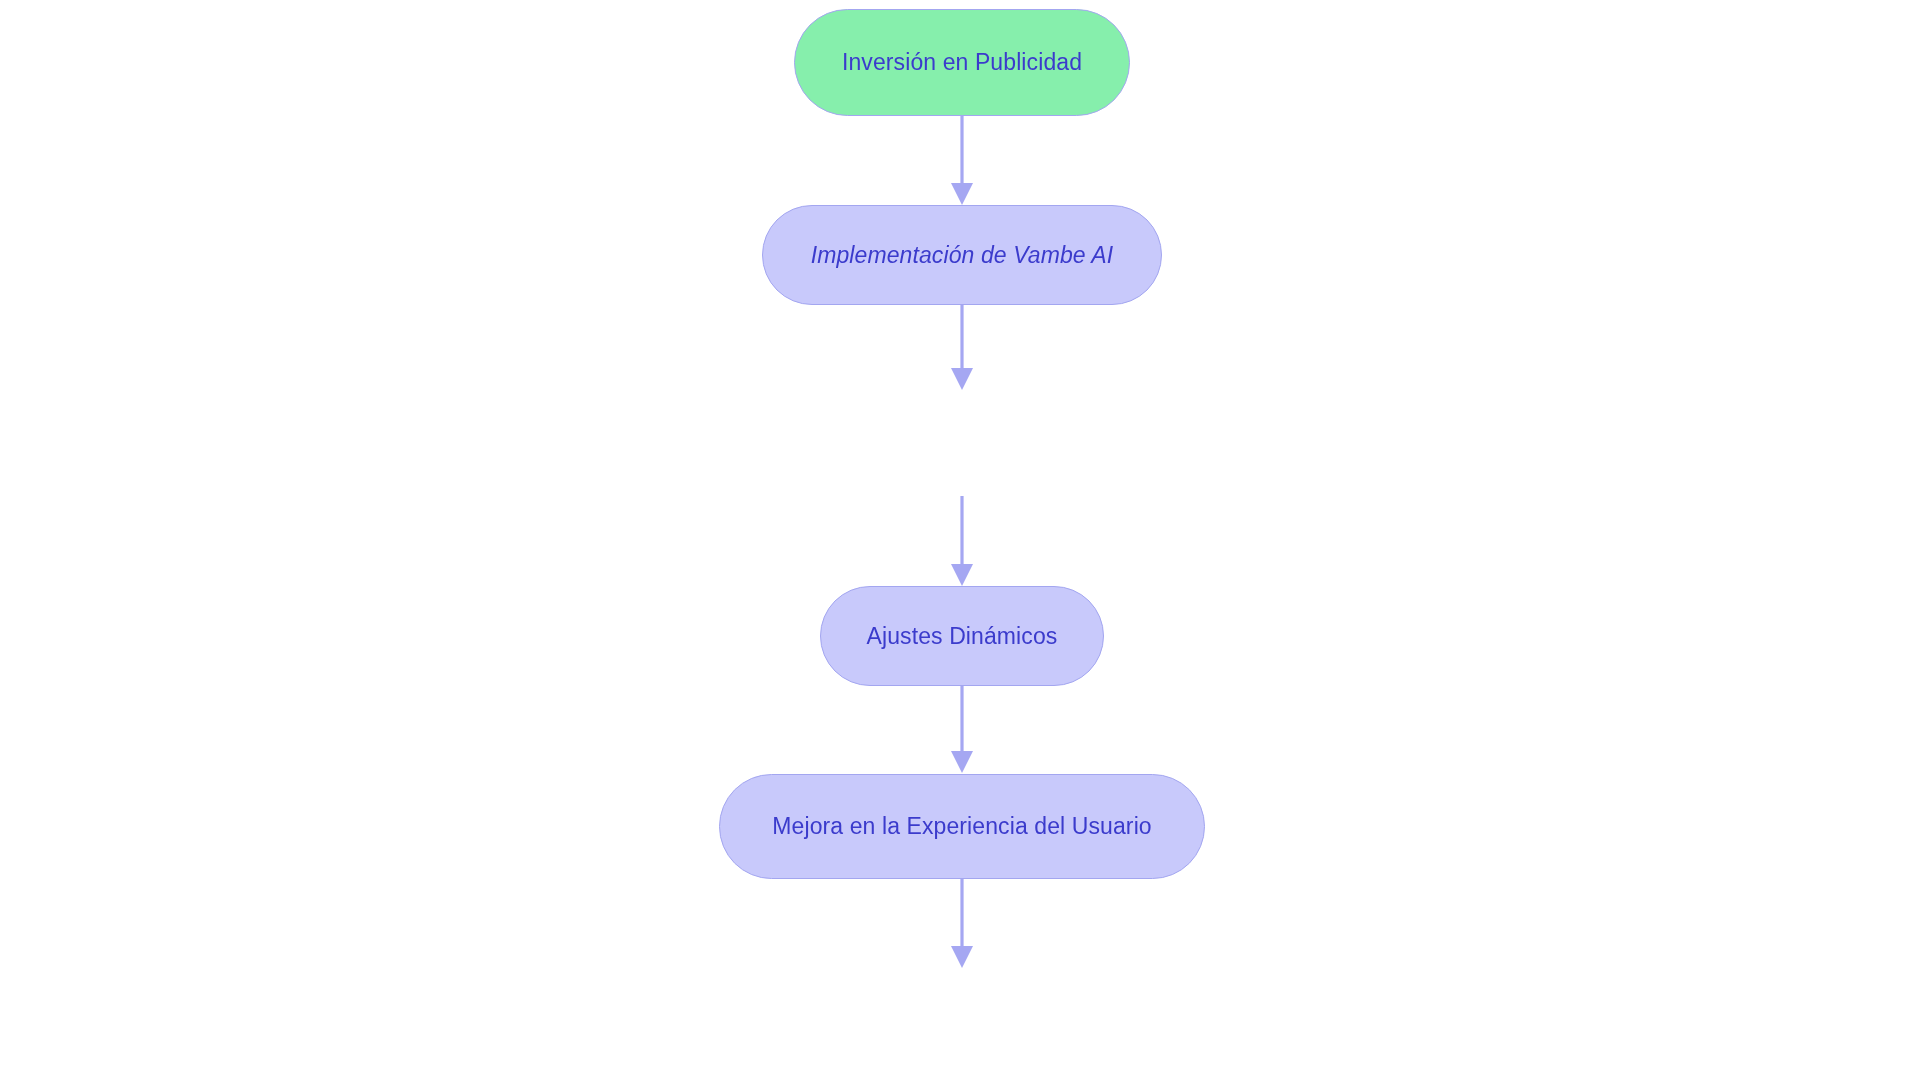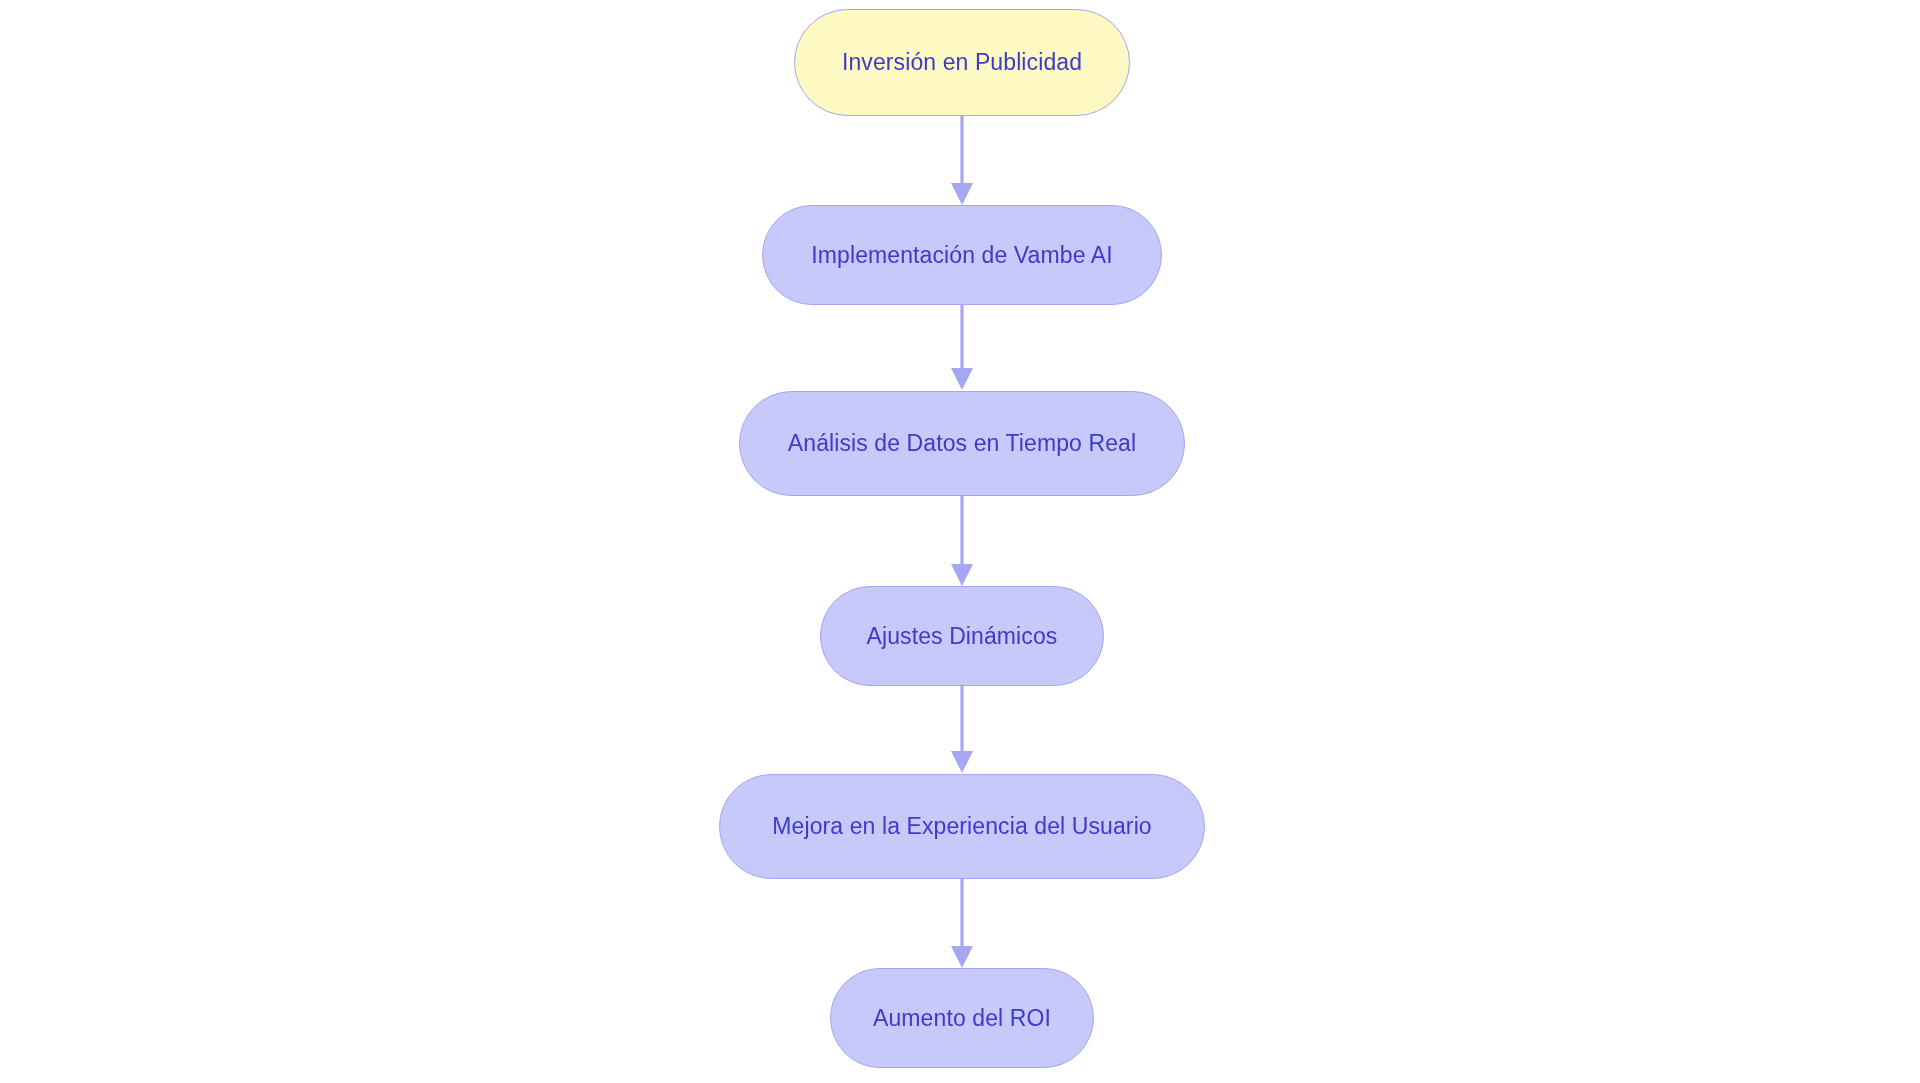--- a/index.html
+++ b/index.html
@@ -68,37 +68,31 @@
         <polygon points="951,368 973,368 962,390" fill="#a5a7f2"></polygon>
         <line x1="962" y1="496" x2="962" y2="564" stroke="#a5a7f2" stroke-width="3.2"></line>
         <polygon points="951,564 973,564 962,586" fill="#a5a7f2"></polygon>
         <line x1="962" y1="686" x2="962" y2="751" stroke="#a5a7f2" stroke-width="3.2"></line>
         <polygon points="951,751 973,751 962,773" fill="#a5a7f2"></polygon>
         <line x1="962" y1="879" x2="962" y2="946" stroke="#a5a7f2" stroke-width="3.2"></line>
         <polygon points="951,946 973,946 962,968" fill="#a5a7f2"></polygon>
       </g>
   </svg>
 
-  <div class="node" style="left: 962px; top: 8.5px; width: 336px; height: 107px; background: #fef9c3; border-color: rgb(163, 166, 240);">
+  <div class="node" style="left: 962px; top: 8.5px; width: 336px; height: 107px; background: #86efac; border-color: rgb(163, 166, 240);">
     <span class="node-label" style="color: rgb(59, 59, 204);">Inversión en Publicidad</span>
   </div>
 
   <div class="node" style="left: 962px; top: 205px; width: 400px; height: 100px; background: rgb(200, 201, 251); border-color: rgb(163, 166, 240);">
-    <span class="node-label" style="color: rgb(59, 59, 204);">Implementación de Vambe AI</span>
+    <span class="node-label" style="color: rgb(59, 59, 204); font-style: italic;">Implementación de Vambe AI</span>
   </div>
 
-  <div class="node" style="left: 962px; top: 390.5px; width: 446px; height: 105px; background: rgb(200, 201, 251); border-color: rgb(163, 166, 240);">
-    <span class="node-label" style="color: rgb(59, 59, 204);">Análisis de Datos en Tiempo Real</span>
-  </div>
 
   <div class="node" style="left: 962px; top: 773.5px; width: 486px; height: 105px; background: rgb(200, 201, 251); border-color: rgb(163, 166, 240);">
     <span class="node-label" style="color: rgb(59, 59, 204);">Mejora en la Experiencia del Usuario</span>
   </div>
 
   <div class="node" style="left: 962px; top: 586px; width: 284px; height: 100px; background: rgb(200, 201, 251); border-color: rgb(163, 166, 240);">
     <span class="node-label" style="color: rgb(59, 59, 204);">Ajustes Dinámicos</span>
   </div>
 
-  <div class="node" style="left: 962px; top: 968px; width: 264px; height: 100px; background: rgb(200, 201, 251); border-color: rgb(163, 166, 240);">
-    <span class="node-label" style="color: rgb(59, 59, 204);">Aumento del ROI</span>
-  </div>
 
 </div>
 
 </body></html>

